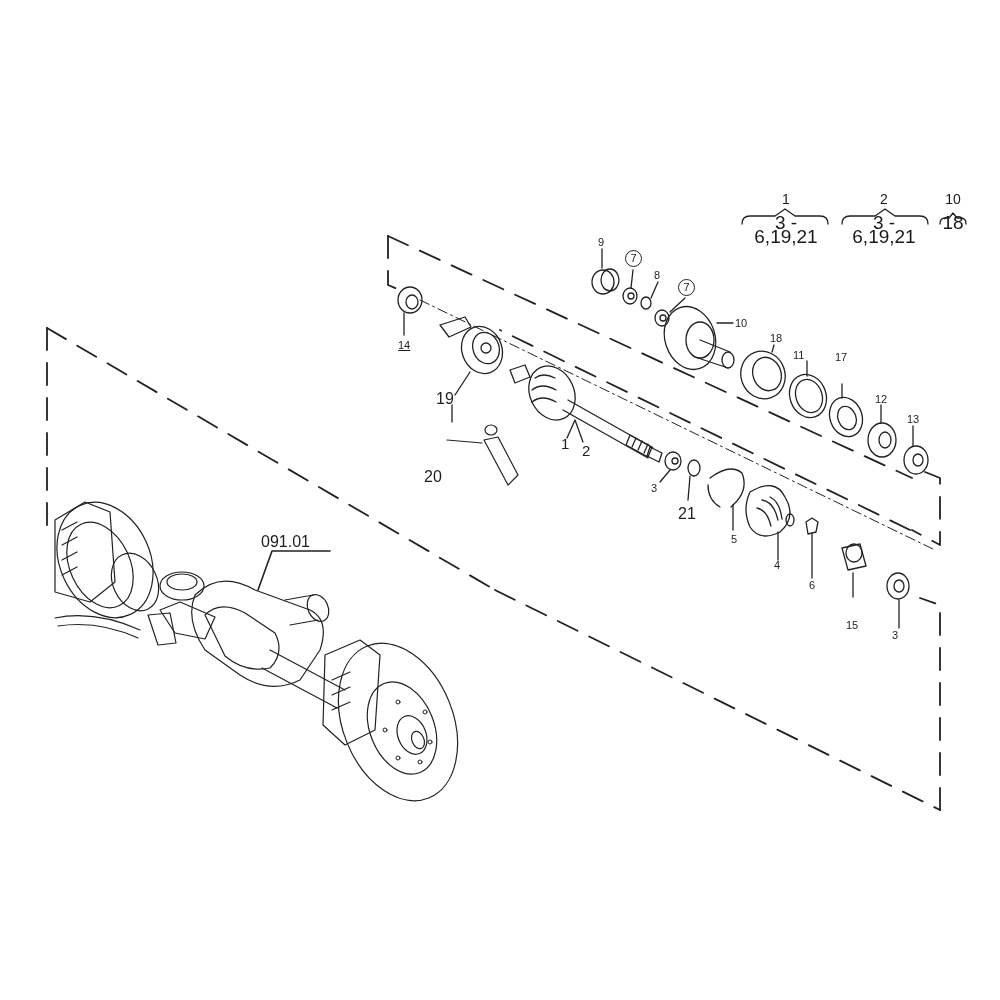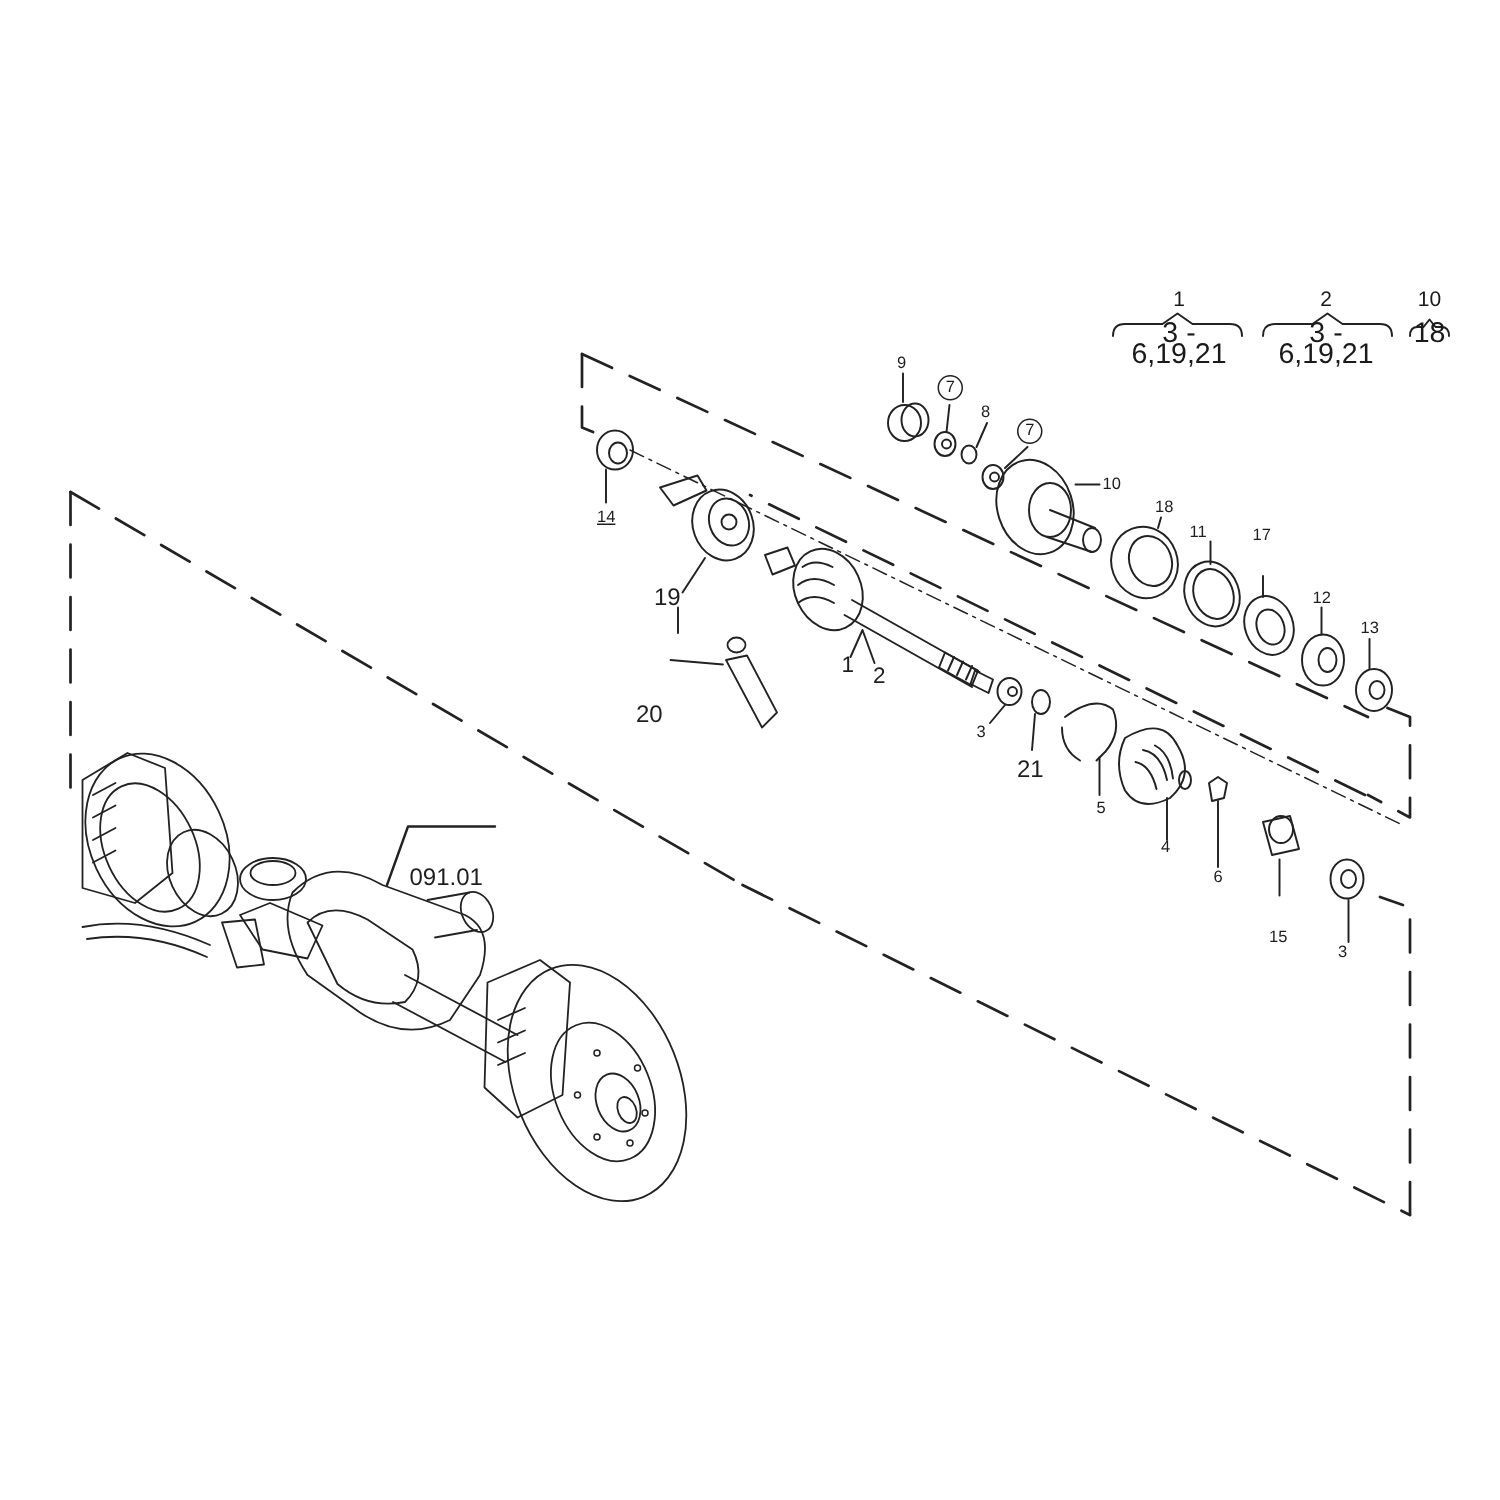--- a/index.html
+++ b/index.html
@@ -200,21 +200,21 @@
   </div>
   <div class="legend-group" style="left:842px;top:192px;width:84px;">
     <span class="legend-top">2</span>
     <span class="legend-bot">3 - 6,19,21</span>
   </div>
   <div class="legend-group" style="left:938px;top:192px;width:30px;">
     <span class="legend-top">10</span>
     <span class="legend-bot">18</span>
   </div>
 
-  <div class="lbl lg" style="left:273px;top:534px;margin-top:44px;">091.01</div>
+  <div class="lbl lg" style="left:261px;top:534px;">091.01</div>
 
   <div class="lbl md" style="left:561px;top:436px;">1</div>
   <div class="lbl md" style="left:582px;top:443px;">2</div>
   <div class="lbl sm" style="left:651px;top:483px;">3</div>
   <div class="lbl sm" style="left:774px;top:560px;">4</div>
   <div class="lbl sm" style="left:731px;top:534px;">5</div>
   <div class="lbl sm" style="left:809px;top:580px;">6</div>
   <div class="circ" style="left:625px;top:250px;">7</div>
   <div class="lbl sm" style="left:654px;top:270px;">8</div>
   <div class="circ" style="left:678px;top:279px;">7</div>

